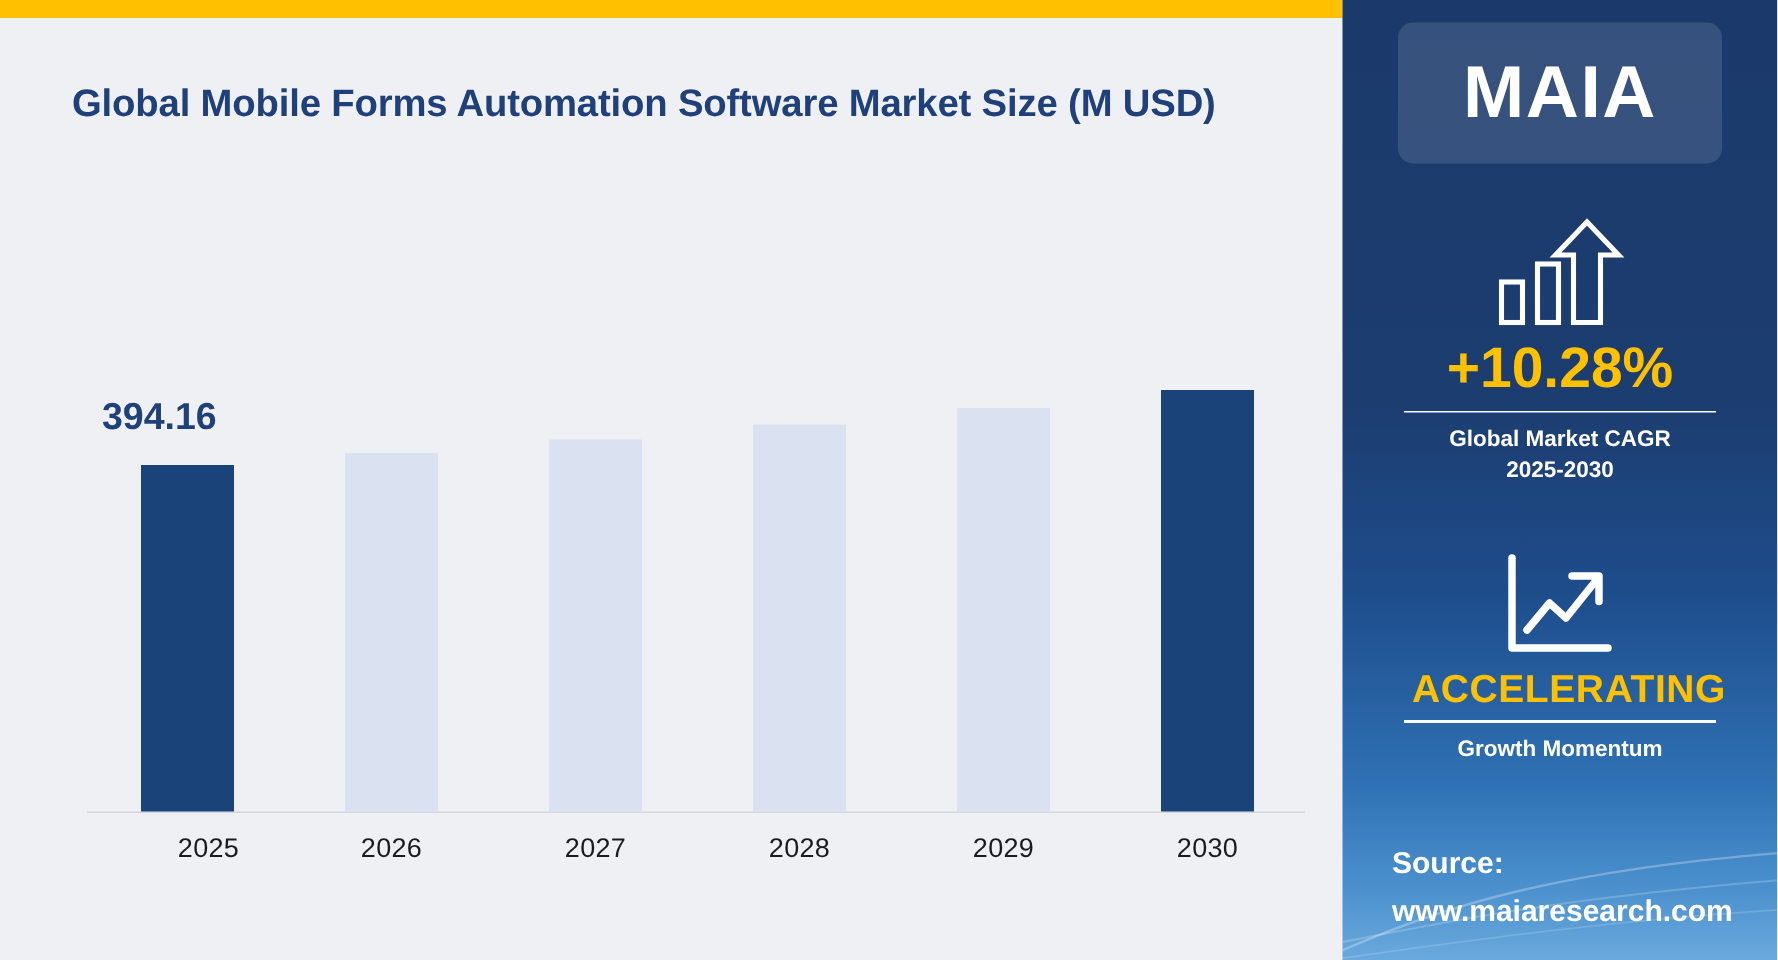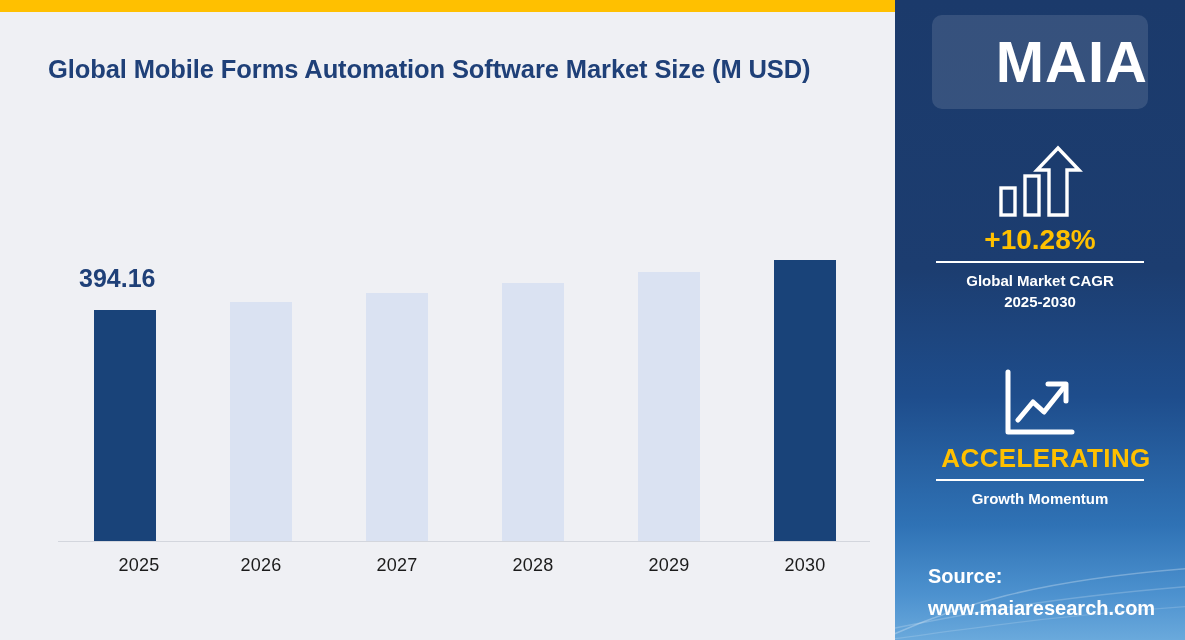--- a/index.html
+++ b/index.html
@@ -118,39 +118,39 @@
     background: rgba(255,255,255,0.12);
     border-radius: 10px;
   }
   .logo-text {
     position: absolute;
     left: 0;
     top: 0;
     width: 216px;
     height: 94px;
     line-height: 94px;
-    text-align: right;
+    text-align: center;
     color: #ffffff;
-    font-size: 58px;
+    font-size: 49px;
     font-weight: bold;
     letter-spacing: 1px;
   }
 
   .stat-block {
     position: absolute;
     left: 0;
     width: 290px;
     text-align: center;
   }
   .stat-icon {
     width: 290px;
     text-align: center;
   }
   .stat-big {
-    font-size: 28px;
+    font-size: 38px;
     font-weight: bold;
     color: #ffc000;
     line-height: 1.12;
   }
   .stat-big.small {
     font-size: 26px;
     letter-spacing: 0.4px;
     padding-left: 12px;
   }
   .stat-rule {
@@ -184,21 +184,21 @@
 
   <div class="top-accent"></div>
 
   <div class="chart-panel">
 
     <div class="chart-title">Global Mobile Forms Automation Software Market Size (M USD)</div>
 
     <div class="plot">
       <div class="axis-line"></div>
 
-      <div class="bar-value" id="vlabel0" style="left: 79px; top: 252px;">394.16</div>
+      <div class="bar-value" id="vlabel0" style="left: 68px; top: 252px;">394.16</div>
 
       <div class="bar" id="bar0" style="left: 94px; width: 62px; height: 231px; bottom: 99px; background: rgb(25, 67, 121);"></div>
       <div class="bar" id="bar1" style="left: 230px; width: 62px; height: 239.144px; bottom: 99px; background: rgb(218, 226, 242);"></div>
       <div class="bar" id="bar2" style="left: 366px; width: 62px; height: 248.125px; bottom: 99px; background: rgb(218, 226, 242);"></div>
       <div class="bar" id="bar3" style="left: 502px; width: 62px; height: 258.029px; bottom: 99px; background: rgb(218, 226, 242);"></div>
       <div class="bar" id="bar4" style="left: 638px; width: 62px; height: 268.952px; bottom: 99px; background: rgb(218, 226, 242);"></div>
       <div class="bar" id="bar5" style="left: 774px; width: 62px; height: 281px; bottom: 99px; background: rgb(25, 67, 121);"></div>
 
       <div class="tick-label" id="tick0" style="left: 89px; width: 100px;">2025</div>
       <div class="tick-label" id="tick1" style="left: 211px; width: 100px;">2026</div>

